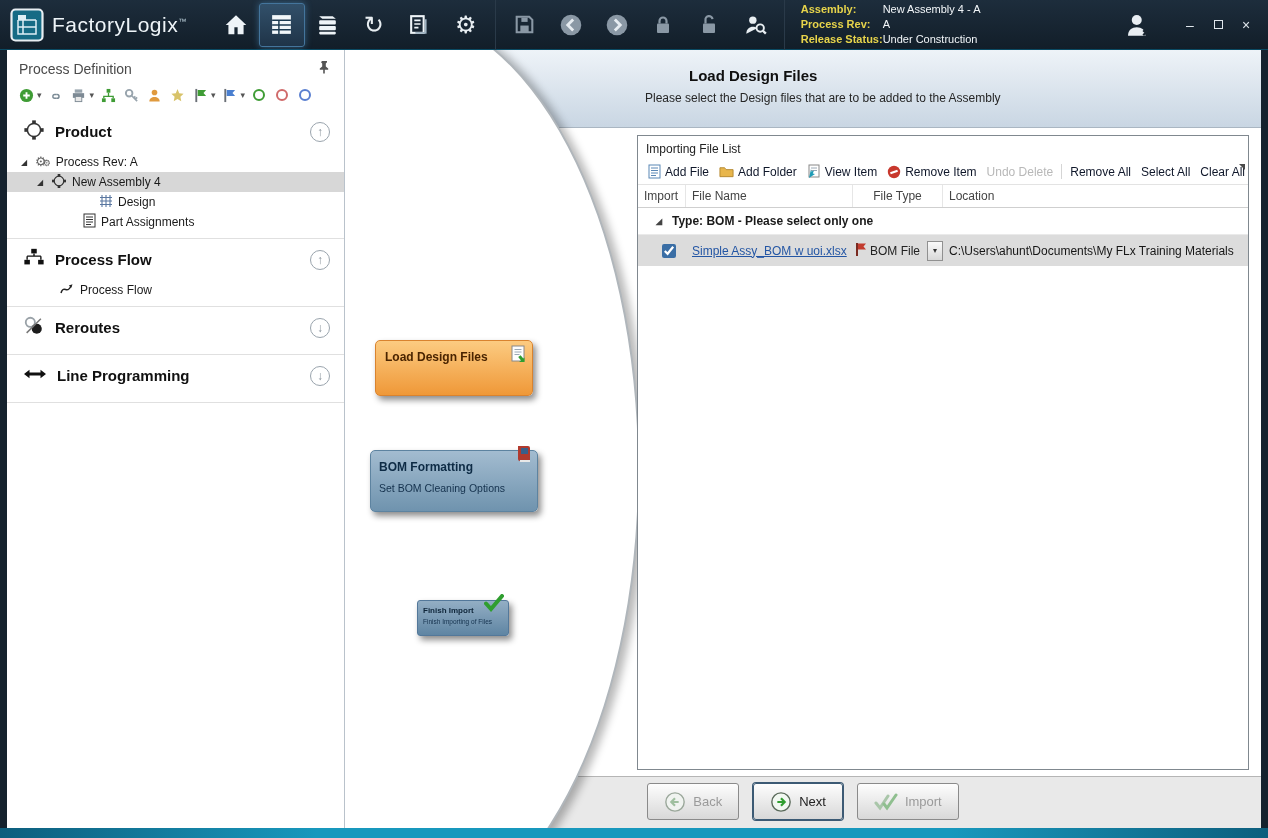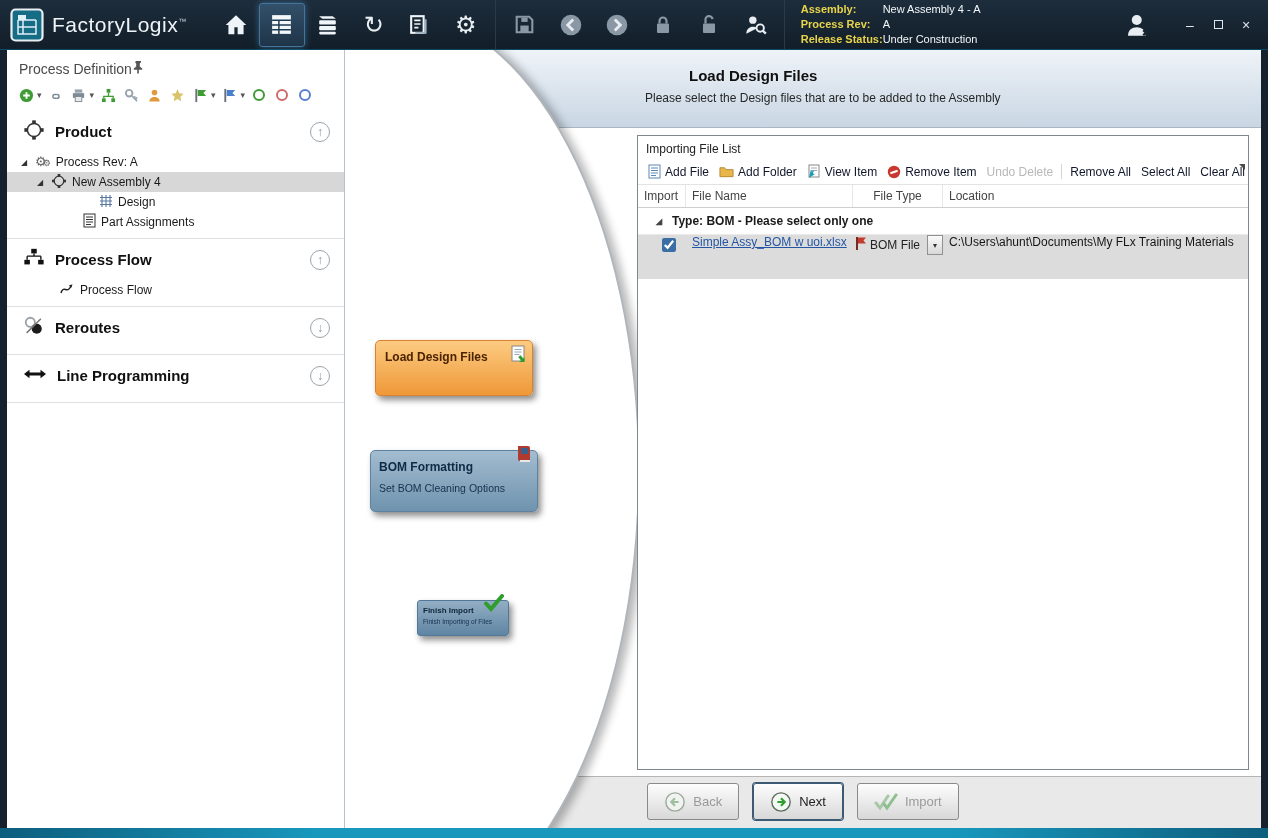--- a/index.html
+++ b/index.html
@@ -26,21 +26,21 @@
   .winbtn{width:24px;height:20px;display:flex;align-items:center;justify-content:center;color:#dfe6ec;font-size:14px;cursor:pointer;}
   .maxbox{width:9px;height:9px;border:1.5px solid #dfe6ec;display:inline-block;}
 
   
   .content{position:absolute;top:50px;left:7px;right:7px;bottom:10px;background:#fff;display:flex;}
   .bottomstrip{position:absolute;left:0;right:0;bottom:0;height:10px;
     background:linear-gradient(90deg,#0d5e7d,#1898bd 25%,#1898bd 75%,#0d5e7d);}
 
   
   .sidebar{width:338px;background:#fff;border-right:1px solid #b9c2cb;position:relative;overflow:hidden;}
-  .sb-head{display:flex;align-items:center;justify-content:flex-start;padding:10px 14px 4px 12px;color:#4a4a4a;font-size:14px;}
+  .sb-head{display:flex;align-items:center;justify-content:space-between;padding:10px 14px 4px 12px;color:#4a4a4a;font-size:14px;}
   .sb-toolbar{display:flex;align-items:center;gap:5px;padding:5px 10px 7px 10px;}
   .ti{display:flex;align-items:center;justify-content:center;width:18px;height:18px;cursor:pointer;}
   .ticaret{font-size:9px;color:#555;cursor:pointer;margin-left:-3px;}
   .ring{width:12px;height:12px;border-radius:50%;display:inline-block;}
   .sb-section{border-bottom:1px solid #e0e0e0;padding-bottom:6px;}
   .sb-section-header{display:flex;align-items:center;gap:10px;padding:8px 0 8px 16px;font-size:15px;font-weight:bold;color:#111;}
   .circle-arrow{margin-left:auto;margin-right:14px;width:20px;height:20px;border:1px solid #9aa4ad;border-radius:50%;
     color:#8a949d;display:flex;align-items:center;justify-content:center;font-size:12px;cursor:pointer;flex:none;}
   .tree{font-size:12px;color:#1a1a1a;}
   .trow{display:flex;align-items:center;gap:5px;height:20px;cursor:pointer;white-space:nowrap;}
@@ -81,21 +81,21 @@
   .tsep{width:1px;height:15px;background:#d5d5d5;margin:0 2px;flex:none;}
   .overflow-tri{position:absolute;right:3px;top:4px;width:0;height:0;border-top:6px solid #4a4a4a;border-left:6px solid transparent;}
   .fp-cols{display:flex;height:23px;border-bottom:1px solid #cfcfcf;color:#444;}
   .fp-cols>div{padding:4px 6px;border-right:1px solid #e6e6e6;overflow:hidden;white-space:nowrap;}
   .c-import{width:48px;}
   .c-name{width:167px;}
   .c-type{width:90px;text-align:center;}
   .c-loc{flex:1;border-right:none!important;}
   .fp-group{display:flex;align-items:center;gap:7px;padding:6px 4px 6px 18px;border-bottom:1px solid #eaeaea;font-weight:bold;color:#1a1a1a;}
   .fp-group .expander{font-size:8px;color:#444;}
-  .fp-row{display:flex;align-items:flex-start;height:44px;background:#dcdcdc;}
+  .fp-row{display:flex;align-items:center;height:31px;background:#dcdcdc;}
   .fp-row>div{overflow:hidden;white-space:nowrap;}
   .cell-import{width:48px;display:flex;justify-content:flex-end;padding-right:7px;}
   .cell-name{width:167px;padding-left:6px;}
   .cell-type{width:90px;display:flex;align-items:center;gap:3px;padding-left:2px;}
   .cell-loc{flex:1;padding-left:6px;color:#161616;}
   .filelink{color:#2456a4;text-decoration:underline;cursor:pointer;}
   .ddbtn{margin-left:auto;width:16px;height:20px;border:1px solid #909090;background:linear-gradient(#fafafa,#d8d8d8);
     display:flex;align-items:center;justify-content:center;font-size:8px;color:#333;cursor:pointer;flex:none;}
   input[type=checkbox]{width:14px;height:14px;accent-color:#3a6ea5;cursor:pointer;}
 

